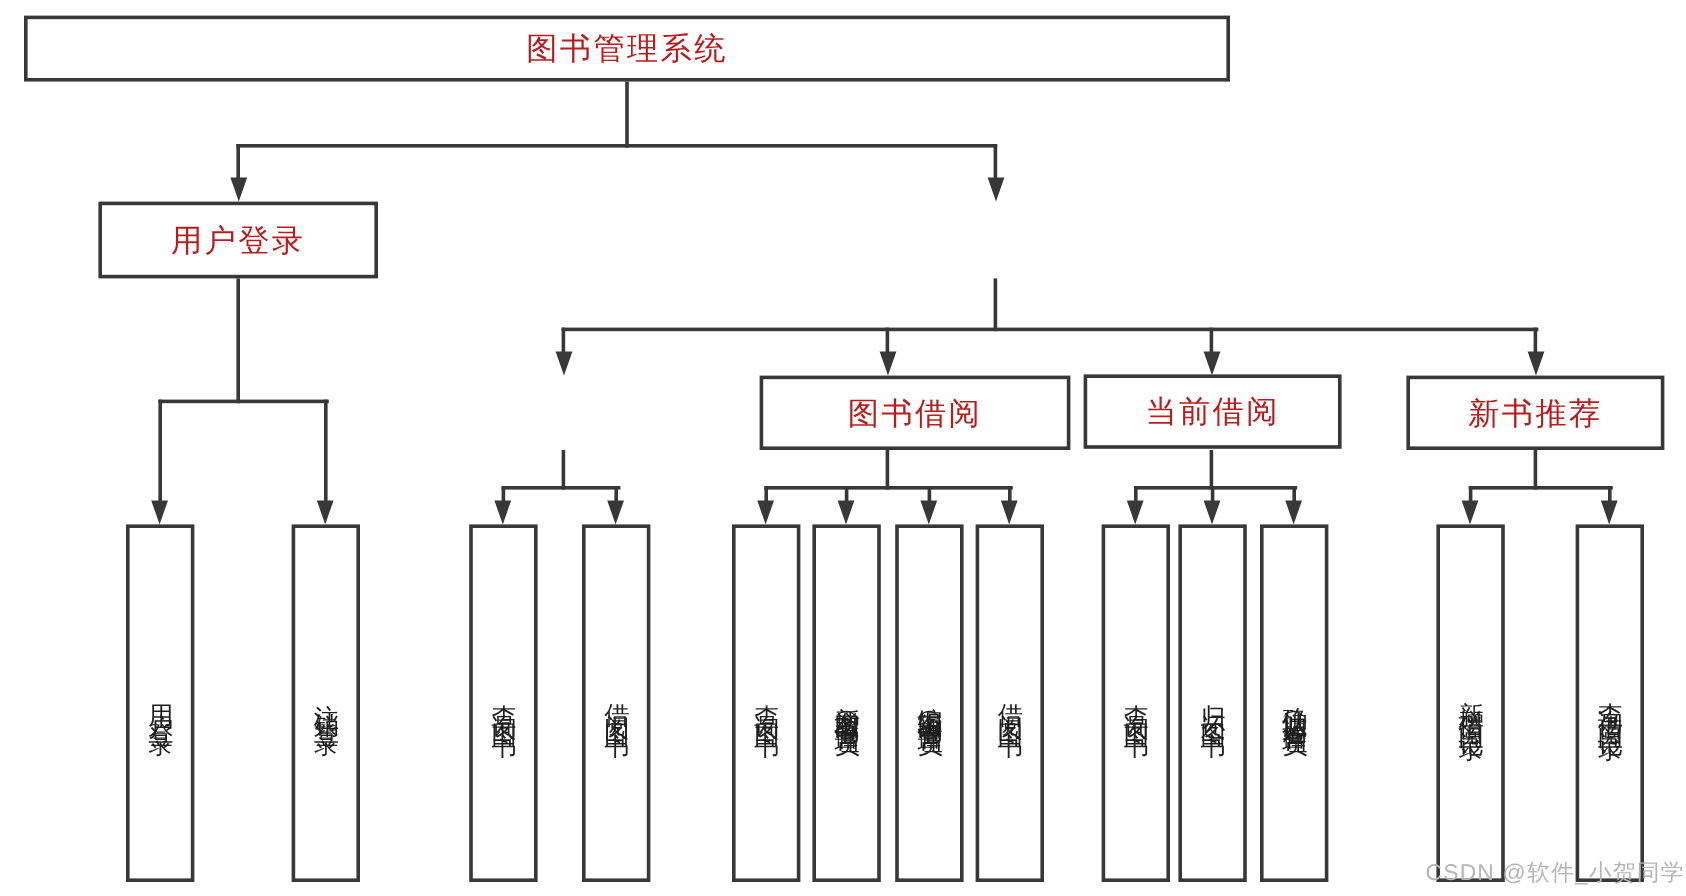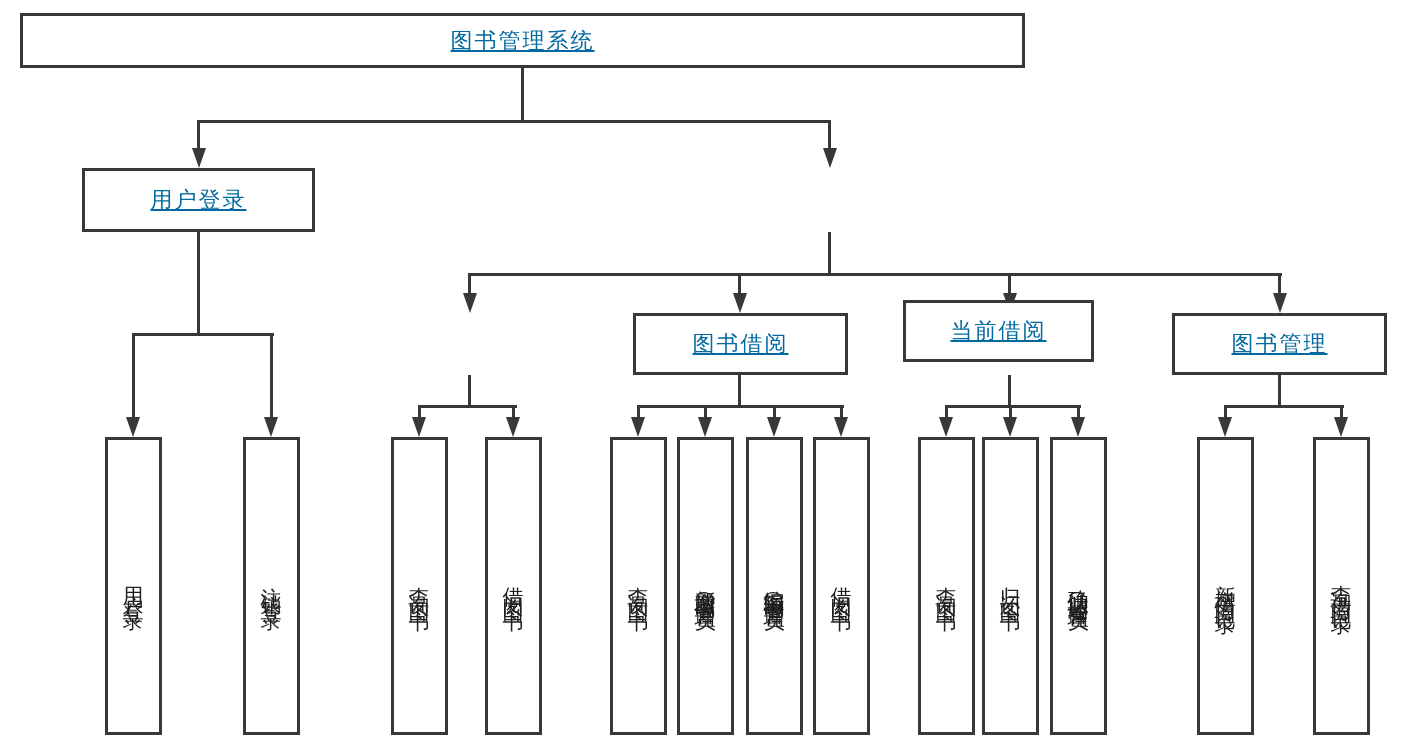--- a/index.html
+++ b/index.html
@@ -18,25 +18,24 @@
   .hbox {
     position: absolute;
     box-sizing: border-box;
     border: 3px solid #383838;
     background: #ffffff;
     display: flex;
     align-items: center;
     justify-content: center;
   }
   .hbox span {
-    font-size: 22px;
+    font-size: 26px;
     letter-spacing: 2px;
-    color: #0369a1;
+    color: #b91c1c;
     white-space: nowrap;
-    text-decoration: underline;
   }
   .vbox {
     position: absolute;
     box-sizing: border-box;
     width: 57px;
     height: 298px;
     border: 3px solid #383838;
     background: #ffffff;
     display: flex;
     align-items: center;
@@ -103,28 +102,28 @@
   <div class="line" style="left:468px; top:273px; width:814px; height:3px;"></div>
   <div class="line" style="left:468px; top:273px; width:3px; height:24px;"></div>
   <div class="arrow" style="left:463px; top:293px;"></div>
   <div class="line" style="left:738px; top:273px; width:3px; height:24px;"></div>
   <div class="arrow" style="left:733px; top:293px;"></div>
   <div class="line" style="left:1008px; top:273px; width:3px; height:24px;"></div>
   <div class="arrow" style="left:1003px; top:293px;"></div>
   <div class="line" style="left:1278px; top:273px; width:3px; height:24px;"></div>
   <div class="arrow" style="left:1273px; top:293px;"></div>
 
-  <div class="hbox" style="left:633px; top:313px; width:215px; height:62px;">
+  <div class="hbox" style="left:633px; top:313px; width:259px; height:62px;">
     <span>图书借阅</span>
   </div>
-  <div class="hbox" style="left:903px; top:300px; width:191px; height:62px;">
+  <div class="hbox" style="left:903px; top:312px; width:215px; height:62px;">
     <span>当前借阅</span>
   </div>
   <div class="hbox" style="left:1172px; top:313px; width:215px; height:62px;">
-    <span>图书管理</span>
+    <span>新书推荐</span>
   </div>
 
   <div class="line" style="left:468px; top:375px; width:3px; height:33px;"></div>
   <div class="line" style="left:418px; top:405px; width:99px; height:3px;"></div>
   <div class="line" style="left:418px; top:405px; width:3px; height:16px;"></div>
   <div class="arrow" style="left:412px; top:417px;"></div>
   <div class="line" style="left:512px; top:405px; width:3px; height:16px;"></div>
   <div class="arrow" style="left:506px; top:417px;"></div>
 
   <div class="line" style="left:738px; top:375px; width:3px; height:33px;"></div>
@@ -191,14 +190,15 @@
     <span style="letter-spacing:3px;">确认归还（管理员）</span>
   </div>
 
   <div class="vbox" style="left:1197px;">
     <span style="letter-spacing:6px;">新增借阅记录</span>
   </div>
   <div class="vbox" style="left:1313px;">
     <span style="letter-spacing:6px;">查询借阅记录</span>
   </div>
 
+  <div class="watermark">CSDN @软件_小贺同学</div>
 
 </div>
 
 </body></html>

